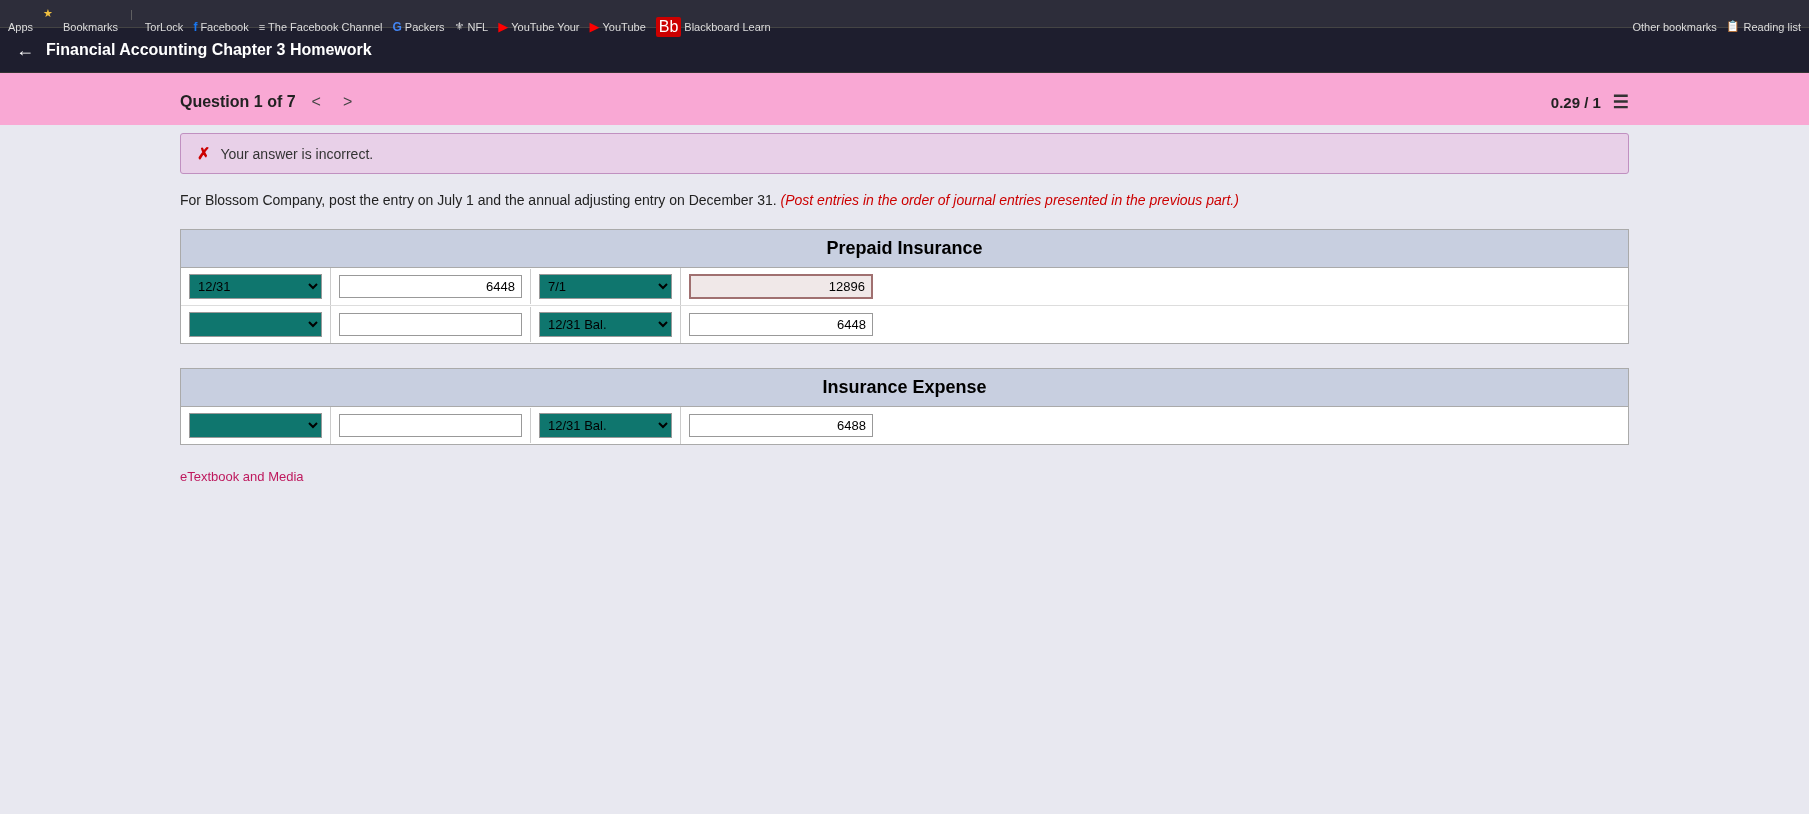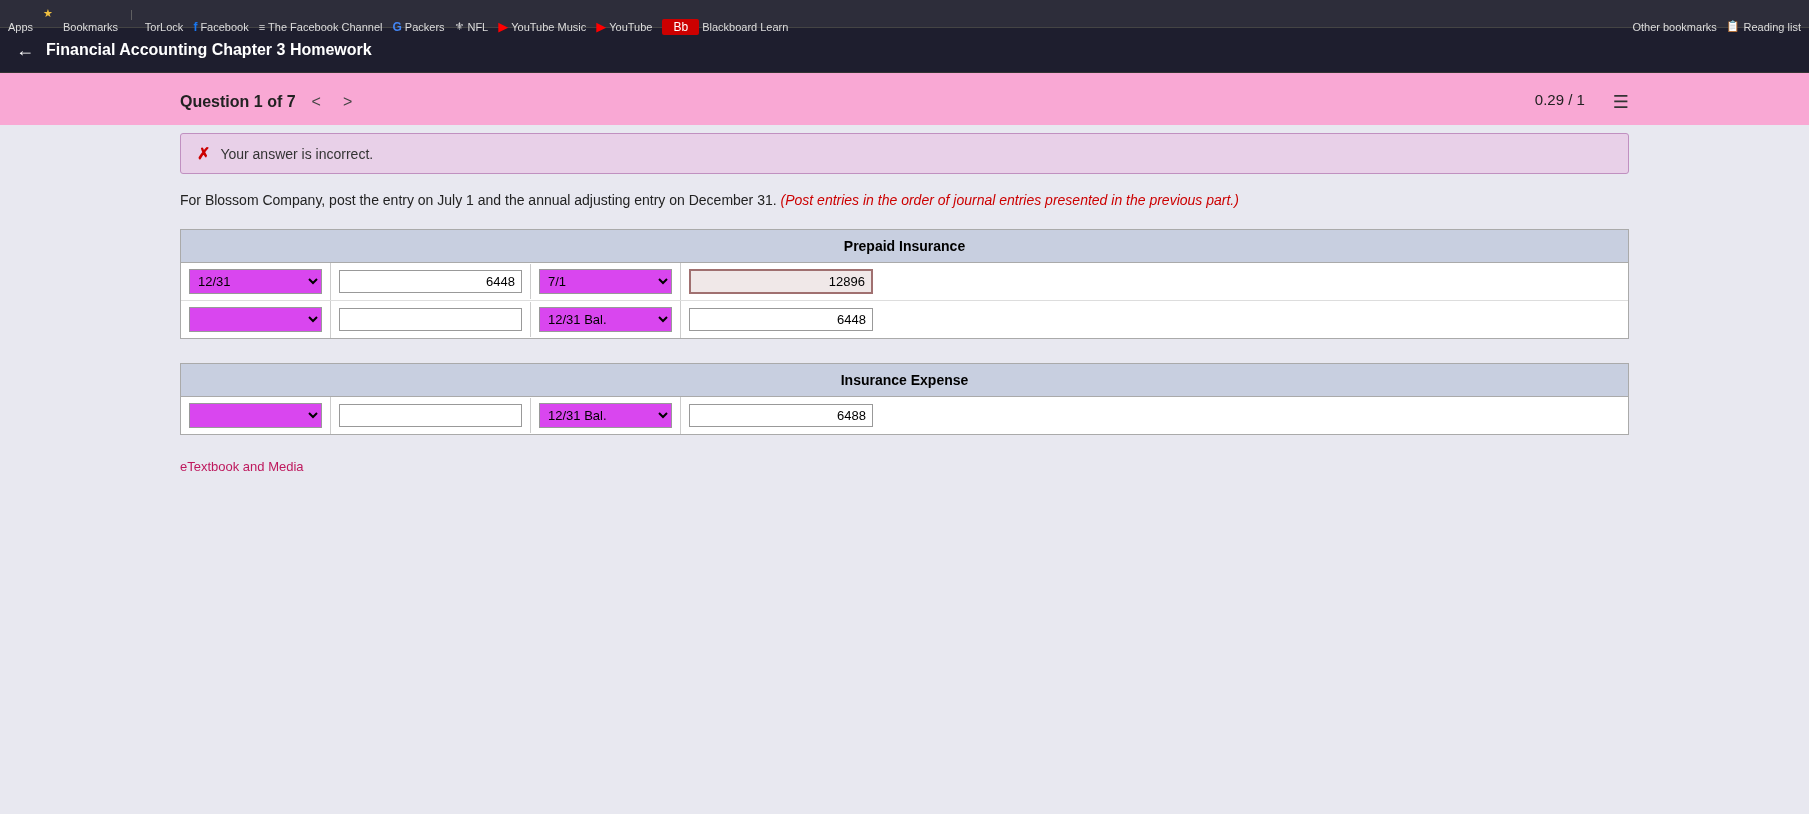--- a/index.html
+++ b/index.html
@@ -77,24 +77,24 @@
     .nav-btn {
       background: none;
       border: none;
       cursor: pointer;
       font-size: 16px;
       color: #444;
       padding: 2px 6px;
     }
     .score-area {
       display: flex;
-      align-items: flex-start;
-      gap: 28px;
+      align-items: center;
+      gap: 12px;
       font-size: 15px;
-      font-weight: normal;
+      font-weight: bold;
       color: #222;
     }
     .list-icon {
       font-size: 18px;
       cursor: pointer;
       color: #333;
     }
 
     
     .incorrect-banner {
@@ -131,41 +131,41 @@
     
     .ledger-container {
       margin: 0 180px 24px 180px;
       border: 1px solid #aaa;
       background: #fff;
     }
     .ledger-header {
       background: #c8cfe0;
       text-align: center;
       font-weight: bold;
-      font-size: 14px;
+      font-size: 18px;
       padding: 8px;
       border-bottom: 1px solid #aaa;
     }
     .ledger-row {
       display: grid;
       grid-template-columns: 150px 200px 150px 200px;
       border-bottom: 1px solid #ddd;
       align-items: center;
     }
     .ledger-row:last-child { border-bottom: none; }
     .ledger-cell {
       border-right: 1px solid #ccc;
       padding: 6px 8px;
       font-size: 13px;
     }
     .ledger-cell:last-child { border-right: none; }
     .ledger-select {
       width: 100%;
       border: 1px solid #999;
-      background: #d946ef;
+      background: #0f766e;
       padding: 3px 4px;
       font-size: 13px;
       cursor: pointer;
     }
     .ledger-input {
       width: 100%;
       border: 1px solid #999;
       background: #fff;
       padding: 3px 6px;
       font-size: 13px;
@@ -179,21 +179,21 @@
     
     .etextbook {
       margin: 0 180px;
       font-size: 13px;
       color: #be185d;
     }
 
     
     .fb-icon { color: #1877f2; font-weight: bold; font-size: 12px; }
     .g-icon { color: #4285f4; font-weight: bold; font-size: 12px; }
-    .bb-icon { background: #cc0000; color: white; font-size: 12px; padding: 1px 11px; border-radius: 2px; }
+    .bb-icon { background: #cc0000; color: white; font-size: 16px; padding: 1px 3px; border-radius: 2px; }
     .yt-icon { color: #ff0000; font-size: 13px; }
     .ytm-icon { color: #ff0000; font-size: 13px; }
   </style>
 </head>
 <body>
 
 <div class="browser-bar">
   <span class="bookmark-item">
     <span>Apps</span>
   </span>
@@ -216,21 +216,21 @@
   <span class="bookmark-item">
     <span class="g-icon">G</span>
     <span>Packers</span>
   </span>
   <span class="bookmark-item">
     <span>⚜</span>
     <span>NFL</span>
   </span>
   <span class="bookmark-item">
     <span class="ytm-icon">▶</span>
-    <span>YouTube Music</span>
+    <span>YouTube Your</span>
   </span>
   <span class="bookmark-item">
     <span class="yt-icon">▶</span>
     <span>YouTube</span>
   </span>
   <span class="bookmark-item">
     <span class="bb-icon">Bb</span>
     <span>Blackboard Learn</span>
   </span>
   <span style="flex:1;"></span>

